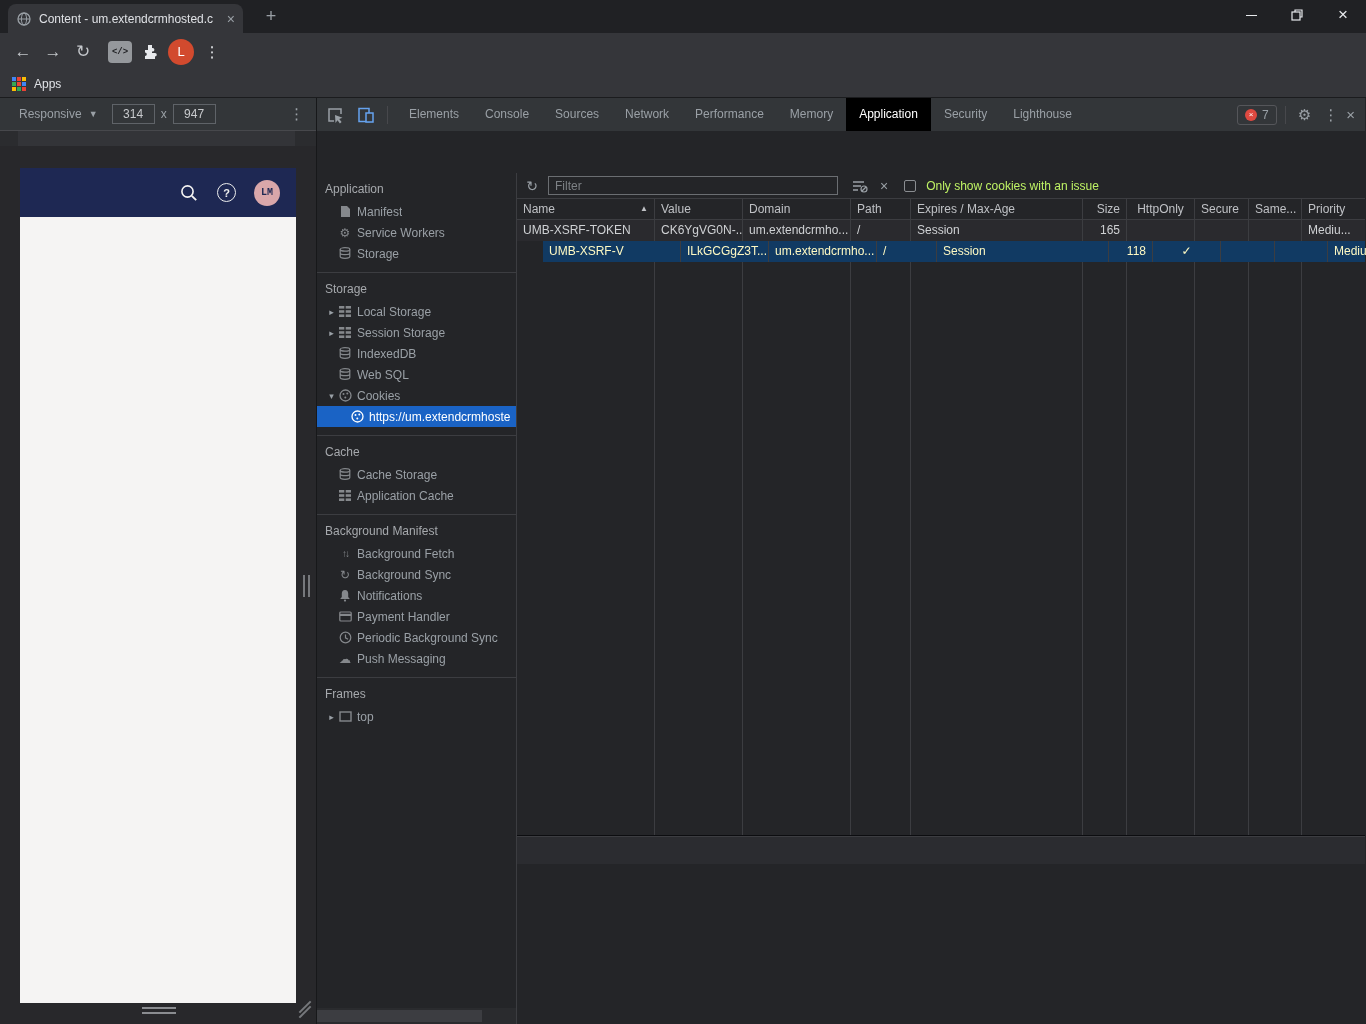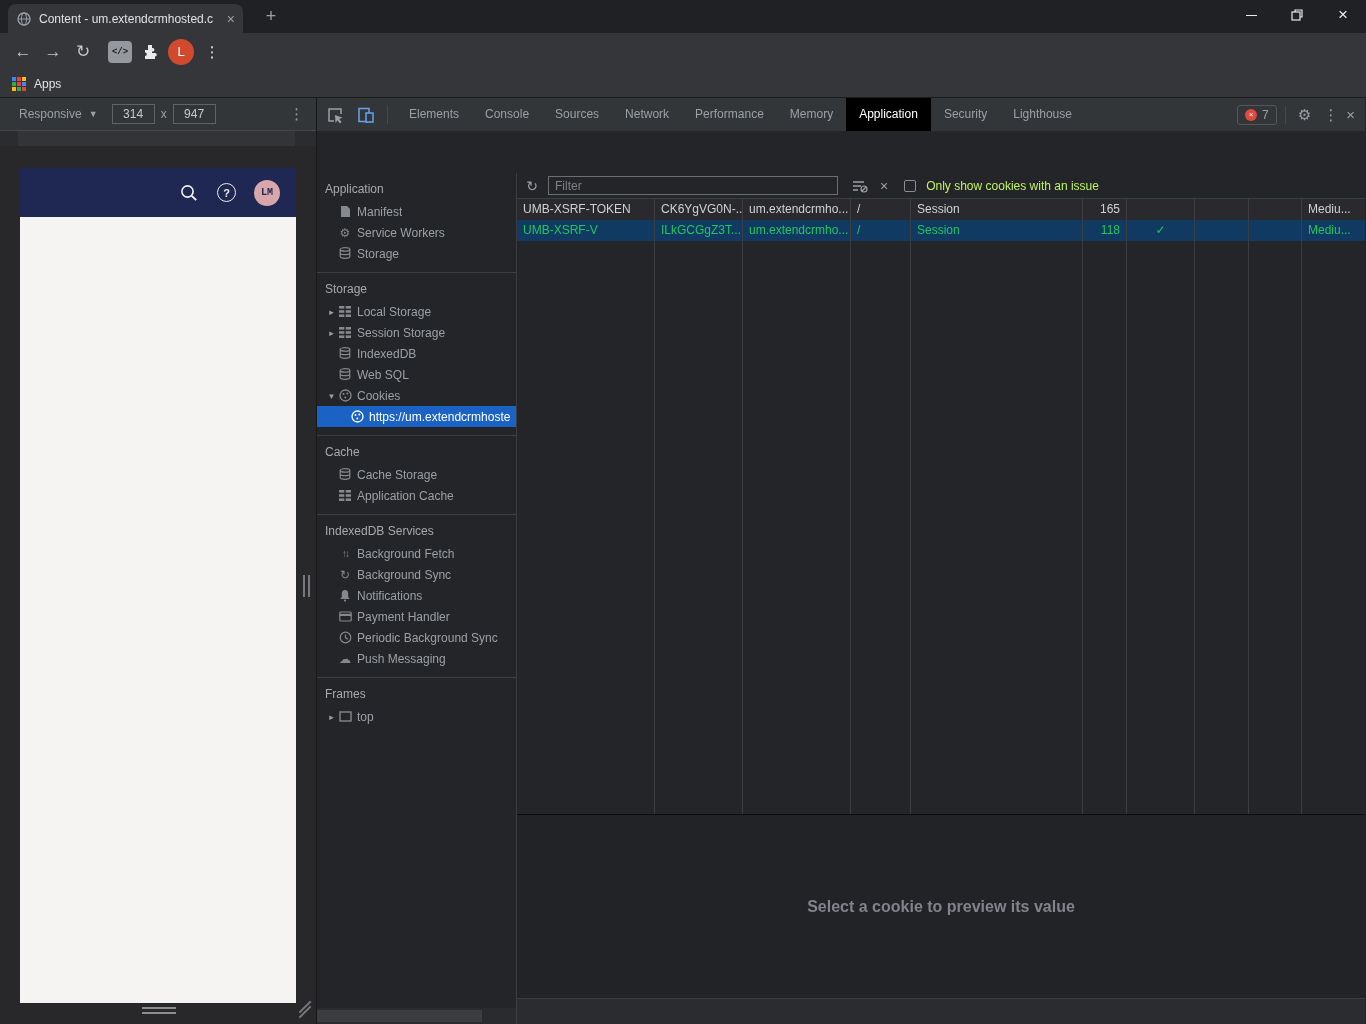--- a/index.html
+++ b/index.html
@@ -111,21 +111,21 @@
   .cookie-table { display:flex; flex-direction:column; flex-shrink:0; }
   .crow { display:flex; height:21px; line-height:20px; font-size:12px; }
   .ccell { border-right:1px solid #3c3d41; padding:0 6px; overflow:hidden; white-space:nowrap; flex-shrink:0; }
   .ccell:last-child { border-right:none; }
   .c0{width:138px;} .c1{width:88px;} .c2{width:108px;} .c3{width:60px;} .c4{width:172px;}
   .c5{width:44px;text-align:right;} .c6{width:68px;text-align:center;} .c7{width:54px;} .c8{width:53px;} .c9{width:63px;}
   .crow.head { color:#bfc1c5; border-bottom:1px solid #3c3d41; }
   .crow.head .c0 { display:flex; justify-content:space-between; align-items:center; }
   .sort-arrow { font-size:8px; color:#bfc1c5; }
   .crow.r0 { background:#2a2a2e; color:#cfd1d4; }
-  .crow.r1 { background:#113a63; color:#22c55e; }
+  .crow.r1 { background:#113a63; color:#fef9c3;margin-left:26px; }
   .table-filler { height:573px; display:flex; }
   .table-filler .ccell { height:100%; }
   .splitter { height:1px; background:#0c0d10; }
   .preview { height:199px; background:#222327; display:flex; align-items:center; justify-content:center; }
   .preview-text { color:#808389; font-size:16px; font-weight:bold; }
   .bottom-strip { height:28px; background:#2b2c30; border-top:1px solid #3c3d41; }
 
   svg { display:block; }
 </style>
 </head>
@@ -391,21 +391,21 @@
                   <rect x="0" y="4.2" width="5.3" height="2.6" fill="#85888c"></rect>
                   <rect x="6.7" y="4.2" width="5.3" height="2.6" fill="#85888c"></rect>
                   <rect x="0" y="8.4" width="5.3" height="2.6" fill="#85888c"></rect>
                   <rect x="6.7" y="8.4" width="5.3" height="2.6" fill="#85888c"></rect>
                 </svg>
               </span>
             <span class="lbl">Application Cache</span>
           </div>
 
           <div class="sec-sep"></div>
-          <div class="sec-title">IndexedDB Services</div>
+          <div class="sec-title">Background Manifest</div>
           <div class="sb-item">
             <span class="exp"></span>
             <span class="ic">
                 <span class="fetch-glyph">↑↓</span>
               </span>
             <span class="lbl">Background Fetch</span>
           </div>
           <div class="sb-item">
             <span class="exp"></span>
             <span class="ic">↻</span>
@@ -474,20 +474,35 @@
                   <circle cx="12" cy="10" r="3" fill="none" stroke="#9aa0a6" stroke-width="1.2"></circle>
                   <line x1="10" y1="12" x2="14" y2="8" stroke="#9aa0a6" stroke-width="1.2"></line>
                 </svg>
             </span>
             <span class="x-ic">×</span>
             <span class="cb"></span>
             <span class="cb-label">Only show cookies with an issue</span>
           </div>
 
           <div class="cookie-table">
+            <div class="crow head">
+              <span class="ccell c0">
+                  <span>Name</span>
+                  <span class="sort-arrow">▲</span>
+                </span>
+              <span class="ccell c1">Value</span>
+              <span class="ccell c2">Domain</span>
+              <span class="ccell c3">Path</span>
+              <span class="ccell c4">Expires / Max-Age</span>
+              <span class="ccell c5">Size</span>
+              <span class="ccell c6">HttpOnly</span>
+              <span class="ccell c7">Secure</span>
+              <span class="ccell c8">Same...</span>
+              <span class="ccell c9">Priority</span>
+            </div>
             <div class="crow r0">
               <span class="ccell c0">UMB-XSRF-TOKEN</span>
               <span class="ccell c1">CK6YgVG0N-...</span>
               <span class="ccell c2">um.extendcrmho...</span>
               <span class="ccell c3">/</span>
               <span class="ccell c4">Session</span>
               <span class="ccell c5">165</span>
               <span class="ccell c6"></span>
               <span class="ccell c7"></span>
               <span class="ccell c8"></span>
@@ -513,21 +528,18 @@
                 <span class="ccell c4"></span>
                 <span class="ccell c5"></span>
               <span class="ccell c6"></span>
                 <span class="ccell c7"></span>
                 <span class="ccell c8"></span>
               <span class="ccell c9"></span>
             </div>
           </div>
 
           <div class="splitter"></div>
-          <div class="preview">
-            <span class="preview-text">Select a cookie to preview its value</span>
-          </div>
           <div class="bottom-strip"></div>
         </div>
       </div>
     </div>
   </div>
 </div>
 
 </body></html>

